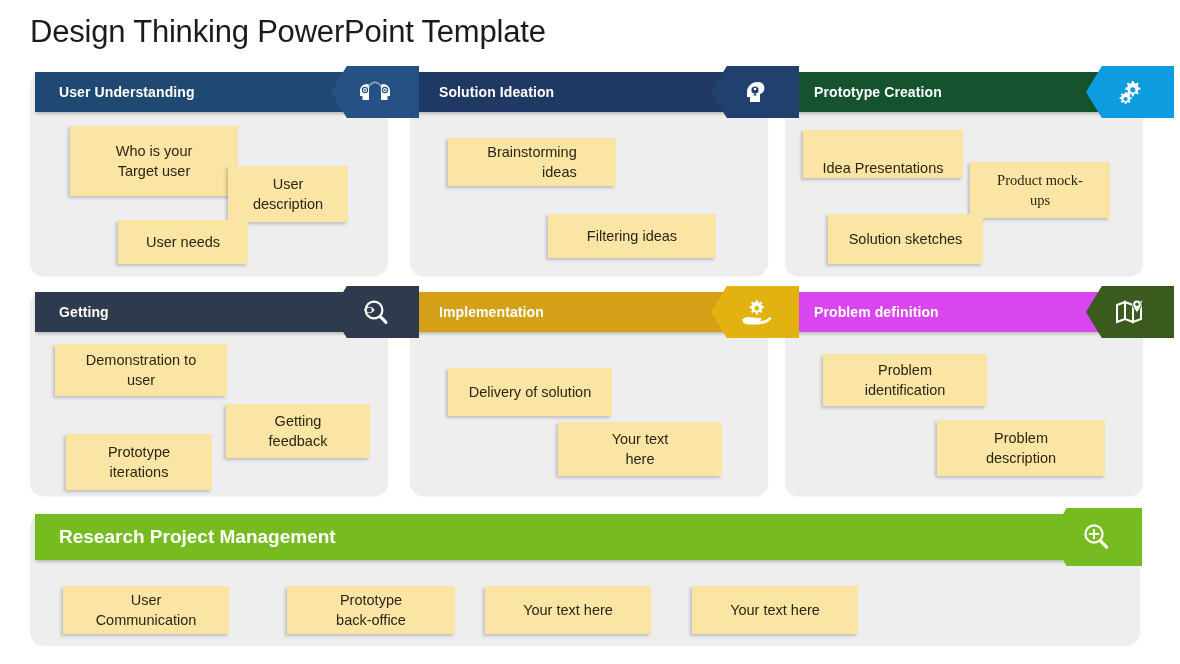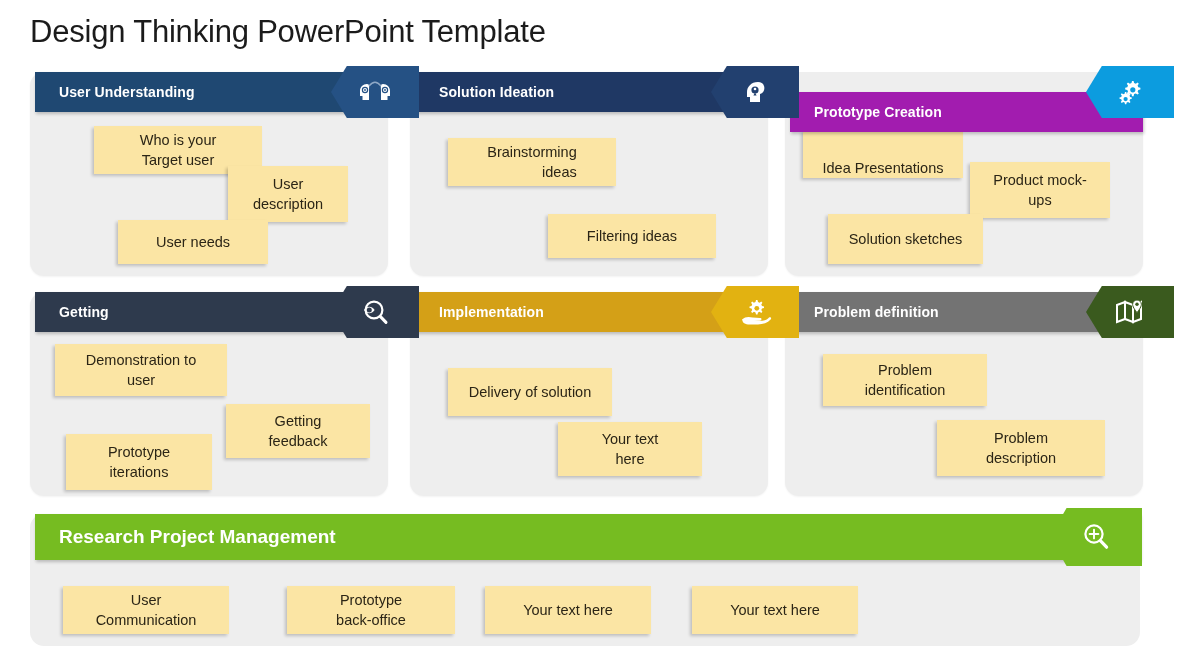--- a/index.html
+++ b/index.html
@@ -159,31 +159,31 @@
         <path d="M14 6 C10 6 7 9 7 13 L7 18 L9.5 18 L9.5 22 L16 22 L16 13 C16 9 17 6 14 6 Z" fill="#fff"></path>
         <circle cx="12" cy="12" r="2.6" fill="none" stroke="#255184" stroke-width="1.2"></circle>
         <circle cx="12" cy="12" r="0.9" fill="#255184"></circle>
         <path d="M30 6 C34 6 37 9 37 13 L37 18 L34.5 18 L34.5 22 L28 22 L28 13 C28 9 27 6 30 6 Z" fill="#fff"></path>
         <circle cx="32" cy="12" r="2.6" fill="none" stroke="#255184" stroke-width="1.2"></circle>
         <circle cx="32" cy="12" r="0.9" fill="#255184"></circle>
         <path d="M16 8 C20 3 24 3 28 8" stroke="#8FA8C6" stroke-width="1.3" fill="none"></path>
       </svg>
     </div>
 
-    <div class="note" style="left:40px; top:54px; width:168px; height:48px;margin-left:24px;">
+    <div class="note" style="left:40px; top:54px; width:168px; height:70px;">
       <span>
         <span>Who is your</span><br><span>Target user</span>
       </span>
     </div>
     <div class="note" style="left:198px; top:94px; width:120px; height:56px;">
       <span>
         <span>User</span><br><span>description</span>
       </span>
     </div>
-    <div class="note" style="left:88px; top:148px; width:150px; height:44px;">
+    <div class="note" style="left:88px; top:148px; width:130px; height:44px;">
       <span>User needs</span>
     </div>
   </div>
 
   <div class="card" style="left:410px; top:72px;">
     <div class="card-body" style="height:204px;"></div>
 
     <div class="card-header" id="hdr-1" style="background: rgb(31, 56, 100);">
       <span class="hdr-title">Solution Ideation</span>
     </div>
@@ -202,40 +202,40 @@
       </span>
     </div>
     <div class="note" style="left:138px; top:142px; width:168px; height:44px;">
       <span>Filtering ideas</span>
     </div>
   </div>
 
   <div class="card" style="left:785px; top:72px;">
     <div class="card-body" style="height:204px;"></div>
 
-    <div class="card-header" id="hdr-2" style="background: #a21caf; margin-top: 20px;">
+    <div class="card-header" id="hdr-2" style="background: #14532d;">
       <span class="hdr-title">Prototype Creation</span>
     </div>
     <div class="icon-tab" id="tab-2" style="background: rgb(12, 156, 223);">
       <svg width="34" height="30" viewBox="0 0 34 30" fill="none">
         <g fill="#fff">
           <path d="M19 4 l1.6 0 0.5 2.1 1.7 0.7 1.8-1.2 1.2 1.2-1.2 1.8 0.7 1.7 2.1 0.5 0 1.6 -2.1 0.5 -0.7 1.7 1.2 1.8 -1.2 1.2 -1.8-1.2 -1.7 0.7 -0.5 2.1 -1.6 0 -0.5-2.1 -1.7-0.7 -1.8 1.2 -1.2-1.2 1.2-1.8 -0.7-1.7 -2.1-0.5 0-1.6 2.1-0.5 0.7-1.7 -1.2-1.8 1.2-1.2 1.8 1.2 1.7-0.7z"></path>
         </g>
         <circle cx="19.8" cy="12.8" r="2.6" fill="#0C9CDF"></circle>
         <g fill="#fff">
           <path d="M12 15 l1.3 0 0.4 1.7 1.4 0.6 1.4-1 1 1 -1 1.4 0.6 1.4 1.7 0.4 0 1.3 -1.7 0.4 -0.6 1.4 1 1.4 -1 1 -1.4-1 -1.4 0.6 -0.4 1.7 -1.3 0 -0.4-1.7 -1.4-0.6 -1.4 1 -1-1 1-1.4 -0.6-1.4 -1.7-0.4 0-1.3 1.7-0.4 0.6-1.4 -1-1.4 1-1 1.4 1 1.4-0.6z"></path>
         </g>
         <circle cx="12.6" cy="22.1" r="2.1" fill="#0C9CDF"></circle>
       </svg>
     </div>
 
     <div class="note" style="left:18px; top:58px; width:160px; height:48px;align-items:flex-end;">
       <span>Idea Presentations</span>
     </div>
-    <div class="note" style="left:185px; top:90px; width:140px; height:56px;">
+    <div class="note" style="left:185px; top:90px; width:140px; height:56px;font-family:Liberation Serif, serif;">
       <span>
         <span>Product mock-</span><br><span>ups</span>
       </span>
     </div>
     <div class="note" style="left:43px; top:142px; width:155px; height:50px;justify-content:center;">
       <span>Solution sketches</span>
     </div>
   </div>
 
   <div class="card" style="left:30px; top:292px;">
@@ -282,31 +282,31 @@
           <path d="M20 3 l1.5 0 0.5 2 1.6 0.7 1.7-1.1 1.1 1.1 -1.1 1.7 0.7 1.6 2 0.5 0 1.5 -2 0.5 -0.7 1.6 1.1 1.7 -1.1 1.1 -1.7-1.1 -1.6 0.7 -0.5 2 -1.5 0 -0.5-2 -1.6-0.7 -1.7 1.1 -1.1-1.1 1.1-1.7 -0.7-1.6 -2-0.5 0-1.5 2-0.5 0.7-1.6 -1.1-1.7 1.1-1.1 1.7 1.1 1.6-0.7z"></path>
         </g>
         <circle cx="20.8" cy="11.3" r="2.4" fill="#E2B211"></circle>
         <path d="M6 22.5 C9 19.5 13 19.5 16.5 20.5 L24 21 C26 21 26 23.2 24 23.4 L18 23.8 L26.5 23.8 C30 23.5 32 22 33 20.6 C34.4 19.6 36 21 34.6 22.6 C31.6 26 27 27.4 22 27.4 L12 27.4 C10 27.4 8.6 26.5 7 25.2 Z" fill="#fff"></path>
       </svg>
     </div>
 
     <div class="note" style="left:38px; top:76px; width:164px; height:48px;">
       <span>Delivery of solution</span>
     </div>
-    <div class="note" style="left:148px; top:130px; width:144px; height:54px;">
+    <div class="note" style="left:148px; top:130px; width:164px; height:54px;">
       <span>
         <span>Your text</span><br><span>here</span>
       </span>
     </div>
   </div>
 
   <div class="card" style="left:785px; top:292px;">
     <div class="card-body" style="height:204px;"></div>
 
-    <div class="card-header" id="hdr-5" style="background: #737373;">
+    <div class="card-header" id="hdr-5" style="background: #d946ef;">
       <span class="hdr-title">Problem definition</span>
     </div>
     <div class="icon-tab" id="tab-5" style="background: rgb(58, 90, 30);">
       <svg width="36" height="30" viewBox="0 0 36 30" fill="none">
         <path d="M5 8 L13 5 L13 22 L5 25 Z" fill="none" stroke="#fff" stroke-width="2"></path>
         <path d="M13 5 L21 8 L21 25 L13 22 Z" fill="none" stroke="#fff" stroke-width="2"></path>
         <path d="M21 8 L29 5 L29 22 L21 25 Z" fill="none" stroke="#fff" stroke-width="2"></path>
         <path d="M25 3 C22.4 3 20.6 5 20.6 7.4 C20.6 10.5 25 15.5 25 15.5 C25 15.5 29.4 10.5 29.4 7.4 C29.4 5 27.6 3 25 3 Z" fill="#fff" stroke="#3A5A1E" stroke-width="1"></path>
         <circle cx="25" cy="7.3" r="1.7" fill="#3A5A1E"></circle>
       </svg>

